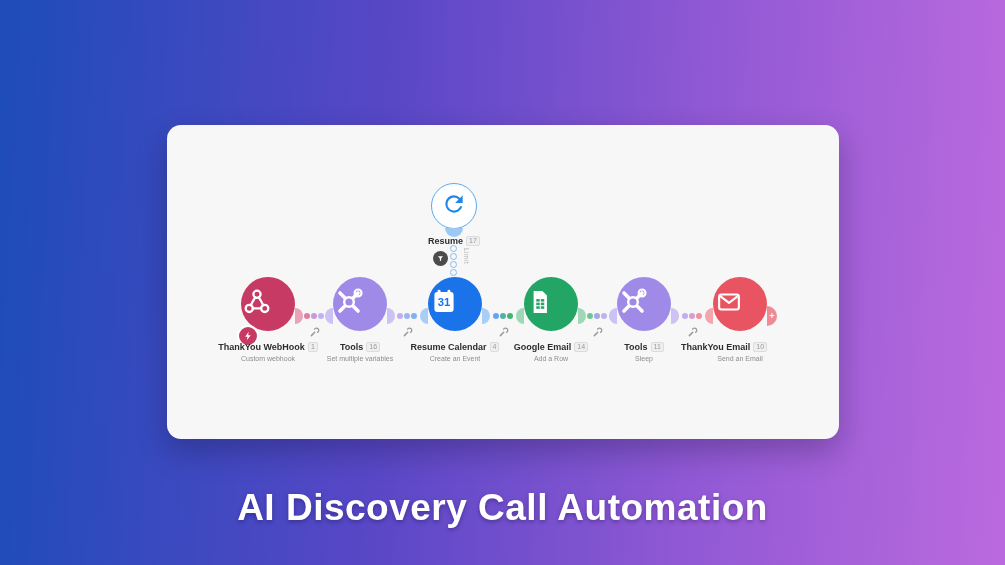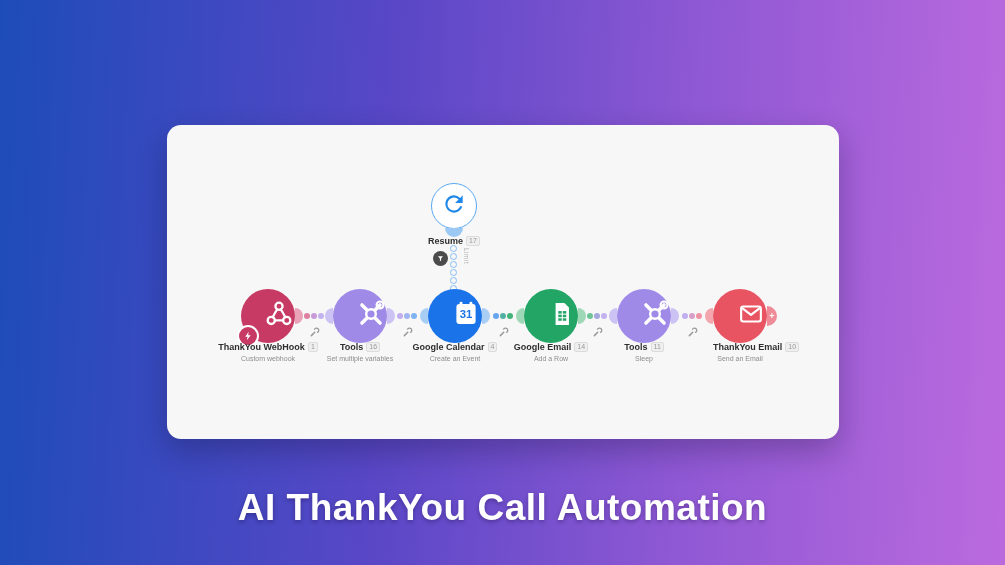--- a/index.html
+++ b/index.html
@@ -18,21 +18,21 @@
   }
   .main-title {
     position:absolute; left:0; top:487px; width:100%;
     text-align:center; color:#ffffff; font-size:37px; font-weight:bold;
     text-shadow:0 2px 4px rgba(20,10,60,.35); letter-spacing:.5px;
   }
 
   
   .module-circle {
     position:absolute; width:54px; height:54px; border-radius:50%;
-    display:flex; align-items:center; justify-content:flex-end; top:164px;
+    display:flex; align-items:center; justify-content:flex-start; top:152px;
   }
   .m-webhook  { background:#c73a63; }
   .m-tools    { background:#a08ae8; }
   .m-calendar { background:#1a73e8; }
   .m-sheets   { background:#23a566; }
   .m-email    { background:#e85461; }
 
   .trigger-badge {
     position:absolute; left:70px; top:200px; width:22px; height:22px;
     border-radius:50%; background:#c73a63; border:2px solid #ffffff;
@@ -194,21 +194,21 @@
       <span>
         <svg width="32" height="32" viewBox="0 0 24 24">
           <rect x="7.2" y="2.8" width="2.2" height="3" rx="1" fill="#ffffff"></rect>
           <rect x="14.6" y="2.8" width="2.2" height="3" rx="1" fill="#ffffff"></rect>
           <rect x="4.8" y="4.5" width="14.4" height="15" rx="2.2" fill="#ffffff"></rect>
           <text x="12" y="15" font-size="8.5" font-weight="bold" fill="#1a73e8" text-anchor="middle" font-family="Liberation Sans, sans-serif">31</text>
         </svg>
       </span>
     </div>
     <div class="mod-label-row" style="left:223px">
-      <span class="mod-name">Google Calendar</span>
+      <span class="mod-name">Resume Calendar</span>
       <span class="mod-badge">4</span>
     </div>
     <div class="mod-sub" style="left:223px">Create an Event</div>
 
     <div class="bump bump-r" style="left:315px;background:#a9cef5"></div>
     <div class="dot" style="left:326px;background:#66a4ee"></div>
     <div class="dot" style="left:333px;background:#54b0a0"></div>
     <div class="dot" style="left:340px;background:#43b379"></div>
     <div class="bump bump-l" style="left:349px;background:#9fd8b7"></div>
     <div class="wrench" style="left:331px">
@@ -278,26 +278,26 @@
     </div>
 
     <div class="module-circle m-email" style="left:546px">
       <span>
         <svg width="32" height="32" viewBox="0 0 24 24" fill="none" stroke="#ffffff" stroke-width="1.6" stroke-linecap="round" stroke-linejoin="round">
           <rect x="4.6" y="6.4" width="14.8" height="11.2" rx="1.6"></rect>
           <path d="M5.4 7.6 L12 12.6 L18.6 7.6"></path>
         </svg>
       </span>
     </div>
-    <div class="mod-label-row" style="left:524px">
+    <div class="mod-label-row" style="left:492px">
       <span class="mod-name">ThankYou Email</span>
       <span class="mod-badge">10</span>
     </div>
     <div class="mod-sub" style="left:508px">Send an Email</div>
 
     <div class="plus-bump">
       <span>+</span>
     </div>
 
   </div>
 
-  <div class="main-title">AI ThankYou Call Automation</div>
+  <div class="main-title">AI Discovery Call Automation</div>
 </div>
 
 </body></html>

